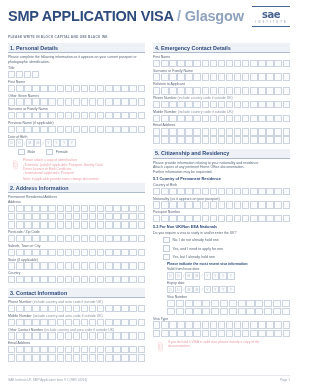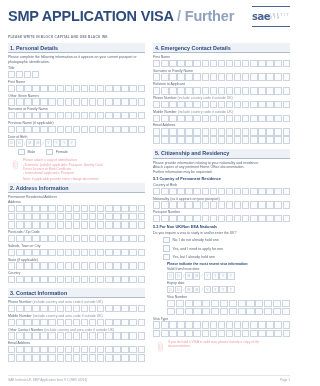--- a/index.html
+++ b/index.html
@@ -22,21 +22,21 @@
     color: #2f4b7c; white-space: nowrap; line-height: 16px;
     padding-top: 2px;
   }
   .title .slash { color: #9fb0c9; font-weight: bold; }
   .title .city { color: #8fa2be; font-weight: bold; }
   .logo {
     position: absolute; right: 0; top: 0;
     width: 38px; height: 21px;
     border-top: 1.5px solid #4a6491;
     border-bottom: 1.5px solid #4a6491;
-    display: flex; flex-direction: row;
+    display: flex; flex-direction: column;
     align-items: center; justify-content: center;
   }
   .logo-word {
     font-family: "DejaVu Sans", sans-serif;
     font-size: 10px; font-weight: bold; color: #4a6491;
     letter-spacing: -0.5px; line-height: 10px;
   }
   .logo-sub {
     font-size: 2.6px; color: #7f8fa8; letter-spacing: 0.7px;
     margin-top: 1px;
@@ -113,21 +113,21 @@
 </style>
 </head>
 <body>
 
 <div class="page">
 
   <div class="header">
     <div class="title">
       <span>SMP APPLICATION VISA</span>
       <span class="slash">/</span>
-      <span class="city">Further</span>
+      <span class="city">Glasgow</span>
     </div>
     <div class="logo">
       <div class="logo-word">sae</div>
       <div class="logo-sub">I N S T I T U T E</div>
     </div>
   </div>
 
   <div class="instruction-line">PLEASE WRITE IN BLOCK CAPITAL AND USE BLACK INK</div>
 
   <div class="cols">

